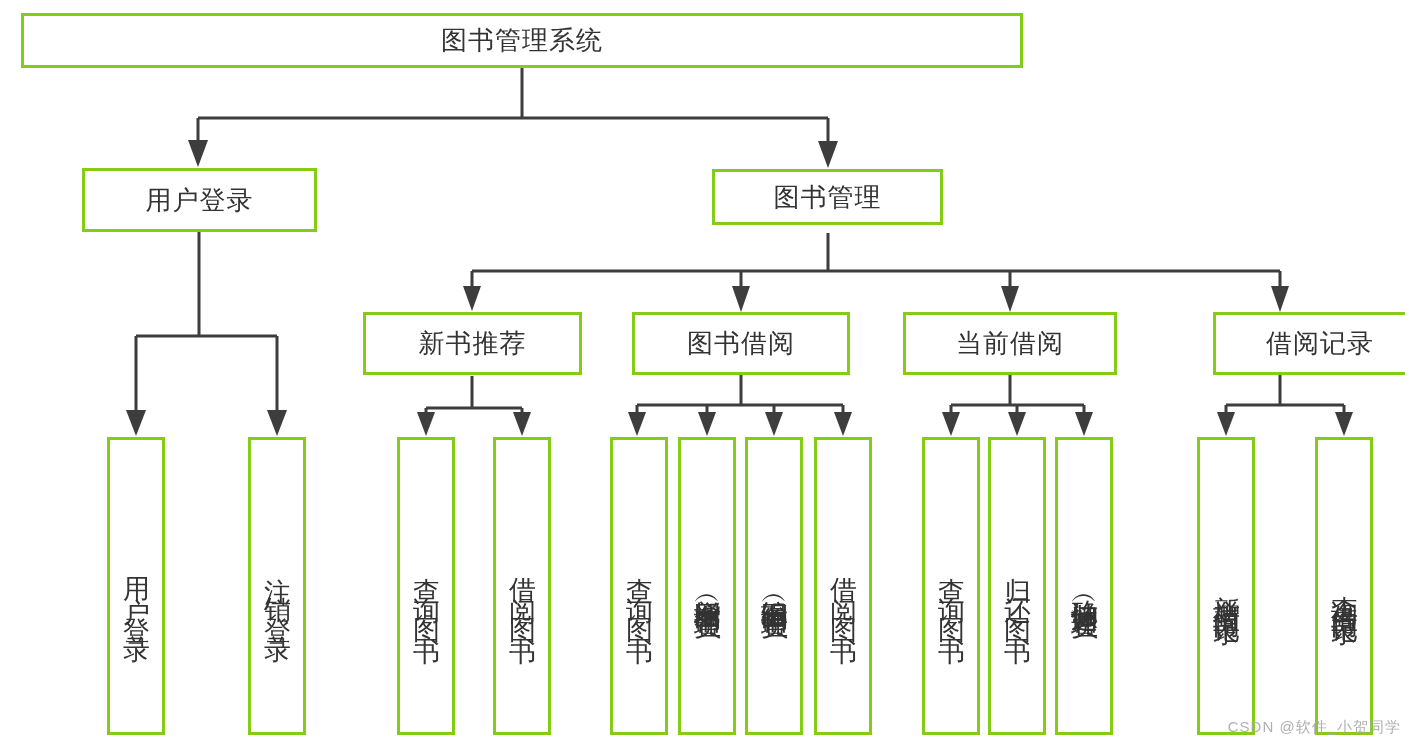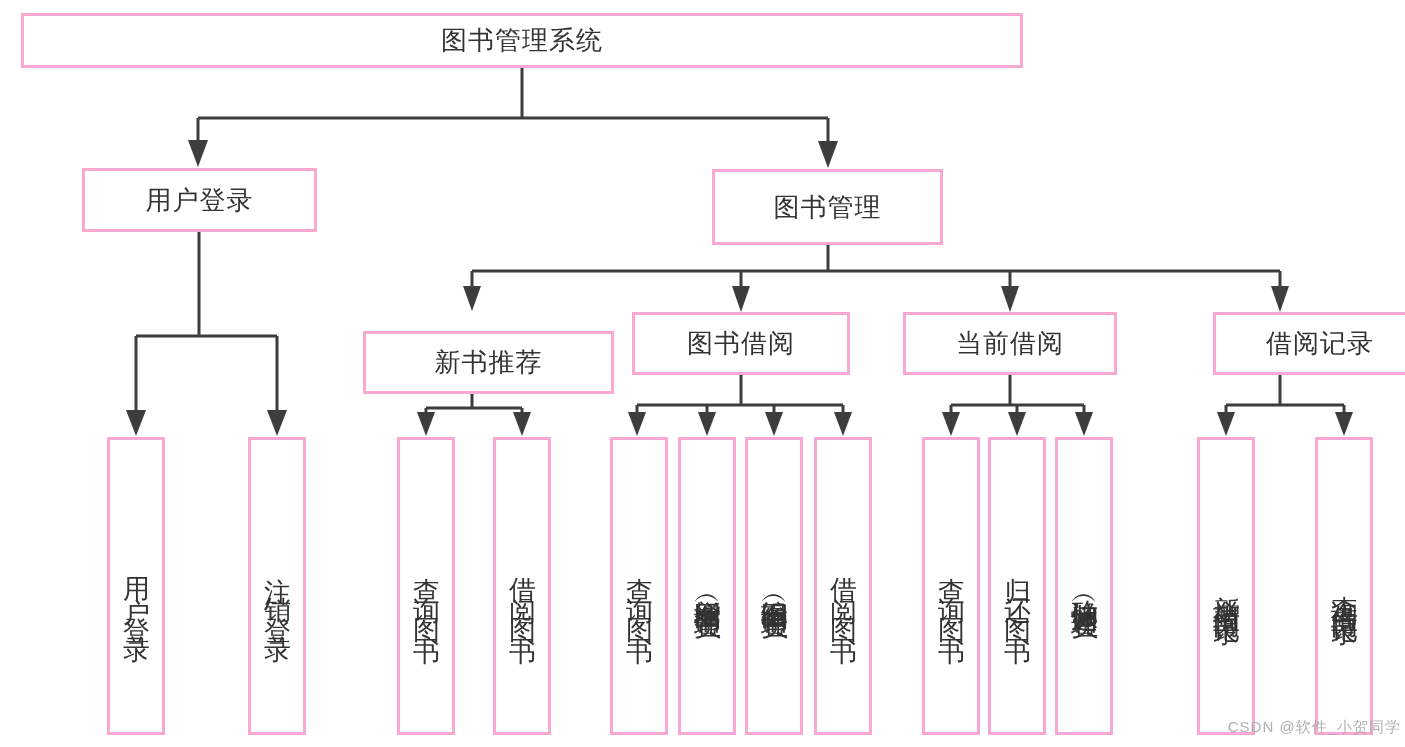--- a/index.html
+++ b/index.html
@@ -3,30 +3,30 @@
 <meta charset="utf-8">
 <style>
   html,body { margin:0; padding:0; background:#fff; }
   .canvas {
     position:relative; width:1405px; height:747px; background:#ffffff;
     font-family:"Liberation Sans", sans-serif; overflow:hidden;
   }
   .connectors { position:absolute; left:0; top:0; z-index:1; }
   .node {
     position:absolute; box-sizing:border-box; background:#ffffff;
-    border:3px solid #f9a8d4; color:#333333; z-index:2;
+    border:3px solid #84cc16; color:#333333; z-index:2;
     display:flex; align-items:center; justify-content:center;
   }
   .node-label { font-size:26px; letter-spacing:1px; white-space:nowrap; }
   
   .root  { left:21px;   top:13px;  width:1002px; height:55px; }
   .l2-a  { left:82px;   top:168px; width:235px;  height:64px; }
-  .l2-b  { left:712px;  top:169px; width:231px;  height:76px;text-align:center; }
+  .l2-b  { left:712px;  top:169px; width:231px;  height:56px;text-align:center; }
   .l3    { top:312px; height:63px; }
-  .l3-a  { left:363px;  width:251px;margin-top:19px; }
+  .l3-a  { left:363px;  width:219px; }
   .l3-b  { left:632px;  width:218px; }
   .l3-c  { left:903px;  width:214px;text-align:right; }
   .l3-d  { left:1173px; width:214px;margin-left:40px; }
   
   .leaf  { top:437px; width:58px; height:298px; }
   .leaf-label {
     writing-mode:vertical-lr; text-orientation:mixed;
     font-size:27px; line-height:1; white-space:nowrap;
     letter-spacing:20px; margin-bottom:-20px; color:#333333;
   }

